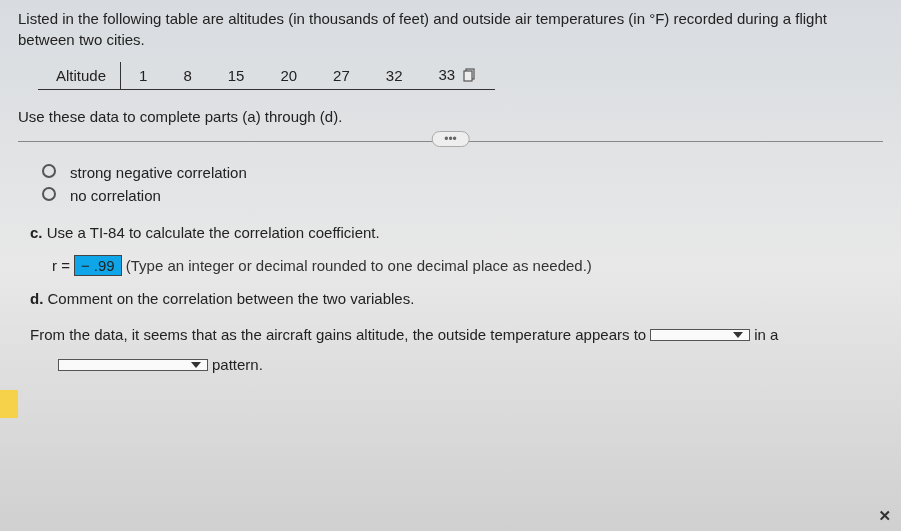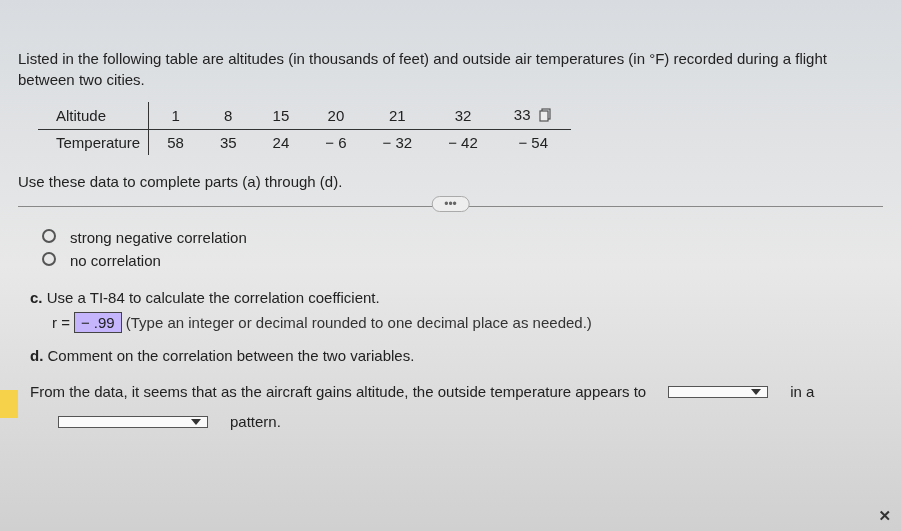--- a/index.html
+++ b/index.html
@@ -7,33 +7,33 @@
       font-family: Arial, sans-serif;
       background: linear-gradient(180deg, #d8dce0 0%, #e8e8e8 50%, #d0d0d0 100%);
       width: 901px;
       height: 531px;
       padding: 8px 18px;
       color: #222;
       font-size: 15px;
       position: relative;
       overflow: hidden;
     }
-    .intro { margin-bottom: 12px; line-height: 1.4; margin-top: 40px; }
+    .intro { margin-bottom: 12px; line-height: 1.4; }
     .data-table {
       margin: 10px 0 10px 20px;
       border-collapse: collapse;
     }
     .data-table td {
       padding: 4px 18px;
       text-align: center;
       font-size: 15px;
     }
     .data-table .label-cell {
-      text-align: left;
-      padding-right: 8px;
+      text-align: right;
+      padding-right: 14px;
       border-right: 1px solid #333;
     }
     .data-table tr:first-child td { border-bottom: 1px solid #333; }
     .copy-icon {
       display: inline-block;
       vertical-align: middle;
       margin-left: 4px;
       cursor: pointer;
     }
     .instruction { margin: 18px 0 14px 0; }
@@ -65,33 +65,33 @@
       gap: 14px;
     }
     .radio {
       width: 14px; height: 14px;
       border: 2px solid #555;
       border-radius: 50%;
       display: inline-block;
       cursor: pointer;
     }
     .part-c { margin: 20px 0 0 12px; }
-    .part-c-label { margin-bottom: 6px; }
+    .part-c-label { margin-bottom: 14px; }
     .r-row { margin: 0 0 14px 22px; display:flex; align-items:center; flex-wrap:wrap; gap:4px;}
     .input-box {
       border: 1px solid #444;
-      background: #c4b5fd;
+      background: #0ea5e9;
       padding: 1px 6px;
       display: inline-block;
       min-width: 34px;
       text-align: center;
     }
     .hint { color: #333; text-align: center; }
     .part-d { margin: 0 0 14px 12px; }
-    .sentence-row { margin: 14px 0 0 12px; display:flex; align-items:center; flex-wrap:wrap; gap:22px; line-height:1.9;}
+    .sentence-row { margin: 14px 0 0 12px; display:flex; align-items:center; flex-wrap:wrap; gap:4px; line-height:1.9;}
     .dropdown {
       border: 1px solid #555;
       background: #fafafa;
       padding: 2px 6px;
       min-width: 100px;
       display: inline-flex;
       align-items:center;
       justify-content:flex-end;
       cursor: pointer;
     }
@@ -125,42 +125,32 @@
 <div class="intro">Listed in the following table are altitudes (in thousands of feet) and outside air temperatures (in °F) recorded during a flight between two cities.</div>
 
 <table class="data-table">
   <tbody>
       <tr>
     <td class="label-cell">Altitude</td>
     <td>1</td>
     <td>8</td>
     <td>15</td>
     <td>20</td>
-    <td>21</td>
+    <td>27</td>
     <td>32</td>
     <td>
       <span>33</span>
       <span class="copy-icon">
         <svg width="14" height="14" viewBox="0 0 14 14">
               <rect x="3" y="1" width="8" height="10" fill="none" stroke="#555" stroke-width="1.2"></rect>
               <rect x="1" y="3" width="8" height="10" fill="#eee" stroke="#555" stroke-width="1.2"></rect>
             </svg>
       </span>
     </td>
   </tr>
-  <tr>
-    <td class="label-cell">Temperature</td>
-    <td>58</td>
-    <td>35</td>
-    <td>24</td>
-    <td>− 6</td>
-    <td>− 32</td>
-    <td>− 42</td>
-    <td>− 54</td>
-  </tr>
 </tbody>
   </table>
 
 <div class="instruction">Use these data to complete parts (a) through (d).</div>
 
 <div class="divider-wrap">
   <hr class="divider">
   <div class="expand-pill">•••</div>
 </div>
 

